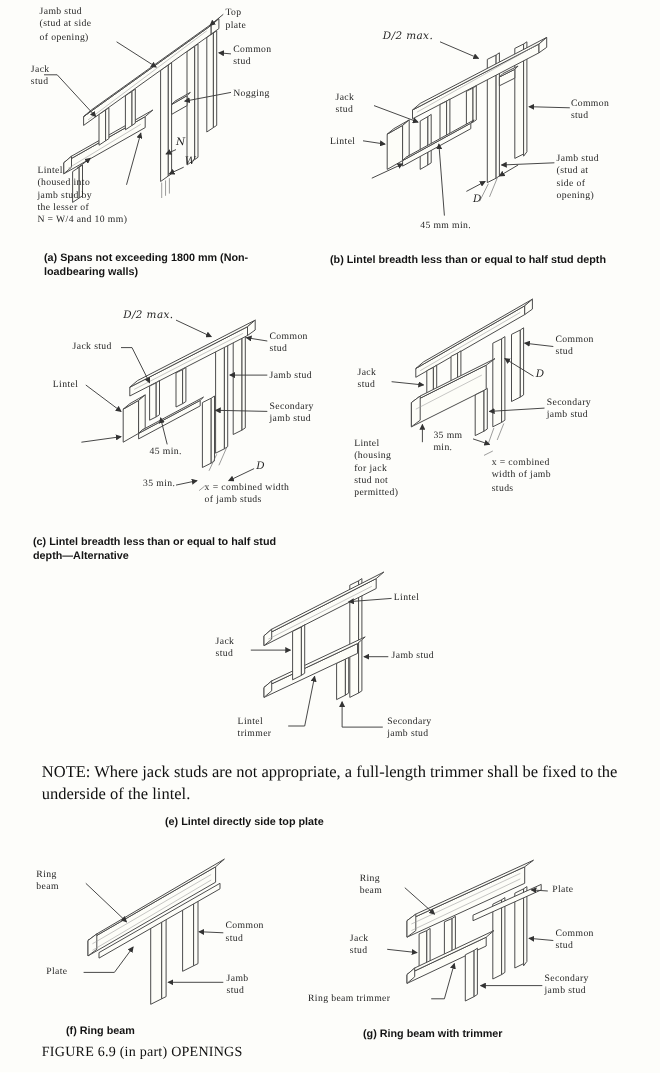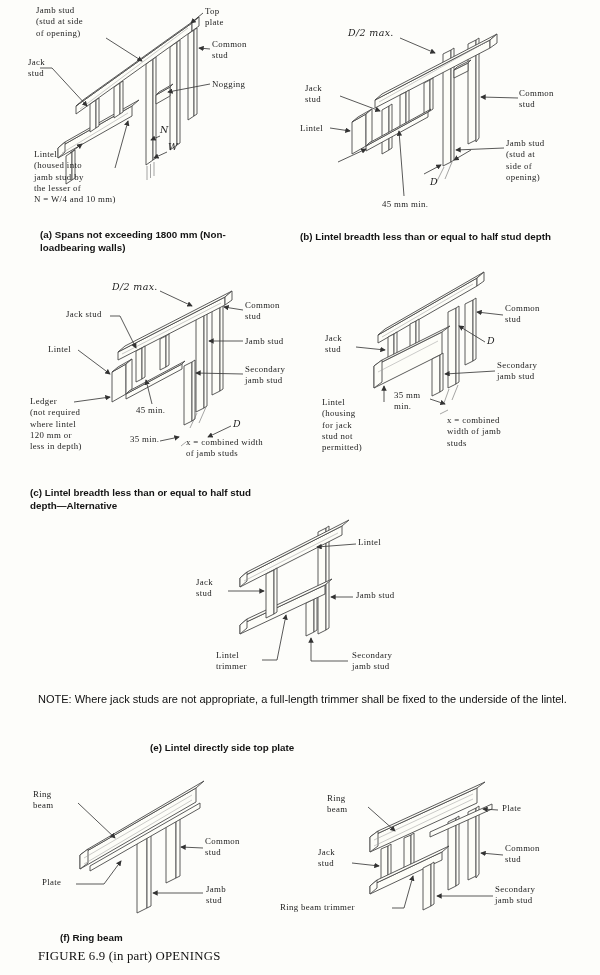--- a/index.html
+++ b/index.html
@@ -8,21 +8,21 @@
   #art{position:absolute;left:0;top:0;}
   .mem{fill:#fdfdf8;stroke:#4a4a4a;stroke-width:0.9;stroke-linejoin:round;}
   .ldr{fill:none;stroke:#3b3b3b;stroke-width:0.85;}
   .grain{stroke:#999;stroke-width:0.5;}
   .guide{stroke:#6a6a6a;stroke-width:0.6;fill:none;}
   .lbl{position:absolute;font-size:8.8px;line-height:1.28;letter-spacing:0.35px;
        color:#242424;white-space:pre-line;font-family:Liberation Serif, serif;}
   .it{font-style:italic;font-family:"DejaVu Serif",serif;font-size:9.5px;}
   .cap{position:absolute;font-family:"Liberation Sans",sans-serif;font-weight:700;
        font-size:9.8px;line-height:1.35;color:#141414;white-space:pre-line;}
-  .note{position:absolute;font-family:Liberation Sans, sans-serif;font-size:11px;
+  .note{position:absolute;font-family:Liberation Serif, serif;font-size:15px;
         line-height:1.35;color:#101010;}
   .figcap{position:absolute;font-family:"Liberation Serif",serif;font-size:12.8px;
         letter-spacing:0.2px;color:#101010;}
 </style>
 </head>
 <body>
 
 <div id="page">
 
 <svg id="art" width="600" height="975" viewBox="0 0 600 975">
@@ -367,25 +367,20 @@
 stud</div>
 <div class="lbl" style="left:506px;top:138px">Jamb stud
 (stud at
 side of
 opening)</div>
 <div class="cap" style="left:300px;top:230px;width:295px">(b) Lintel breadth less than or equal to half stud depth</div>
 
 <div class="lbl it" style="left:112px;top:281px">D/2 max.</div>
 <div class="lbl" style="left:66px;top:309px">Jack stud</div>
 <div class="lbl" style="left:48px;top:344px">Lintel</div>
-<div class="lbl" style="left:30px;top:396px">Ledger
-(not required
-where lintel
-120 mm or
-less in depth)</div>
 <div class="lbl" style="left:136px;top:405px">45 min.</div>
 <div class="lbl" style="left:130px;top:434px">35 min.</div>
 <div class="lbl" style="left:245px;top:300px">Common
 stud</div>
 <div class="lbl" style="left:245px;top:336px">Jamb stud</div>
 <div class="lbl" style="left:245px;top:364px">Secondary
 jamb stud</div>
 <div class="lbl it" style="left:233px;top:418px">D</div>
 <div class="lbl" style="left:186px;top:437px">x = combined width
 of jamb studs</div>
@@ -433,16 +428,17 @@
 <div class="lbl" style="left:327px;top:793px">Ring
 beam</div>
 <div class="lbl" style="left:502px;top:803px">Plate</div>
 <div class="lbl" style="left:318px;top:847px">Jack
 stud</div>
 <div class="lbl" style="left:505px;top:843px">Common
 stud</div>
 <div class="lbl" style="left:280px;top:902px">Ring beam trimmer</div>
 <div class="lbl" style="left:495px;top:884px">Secondary
 jamb stud</div>
+<div class="cap" style="left:330px;top:934px;width:240px">(g) Ring beam with trimmer</div>
 
 <div class="figcap" style="left:38px;top:949px">FIGURE 6.9 (in part) OPENINGS</div>
 
 </div>
 
 </body></html>

